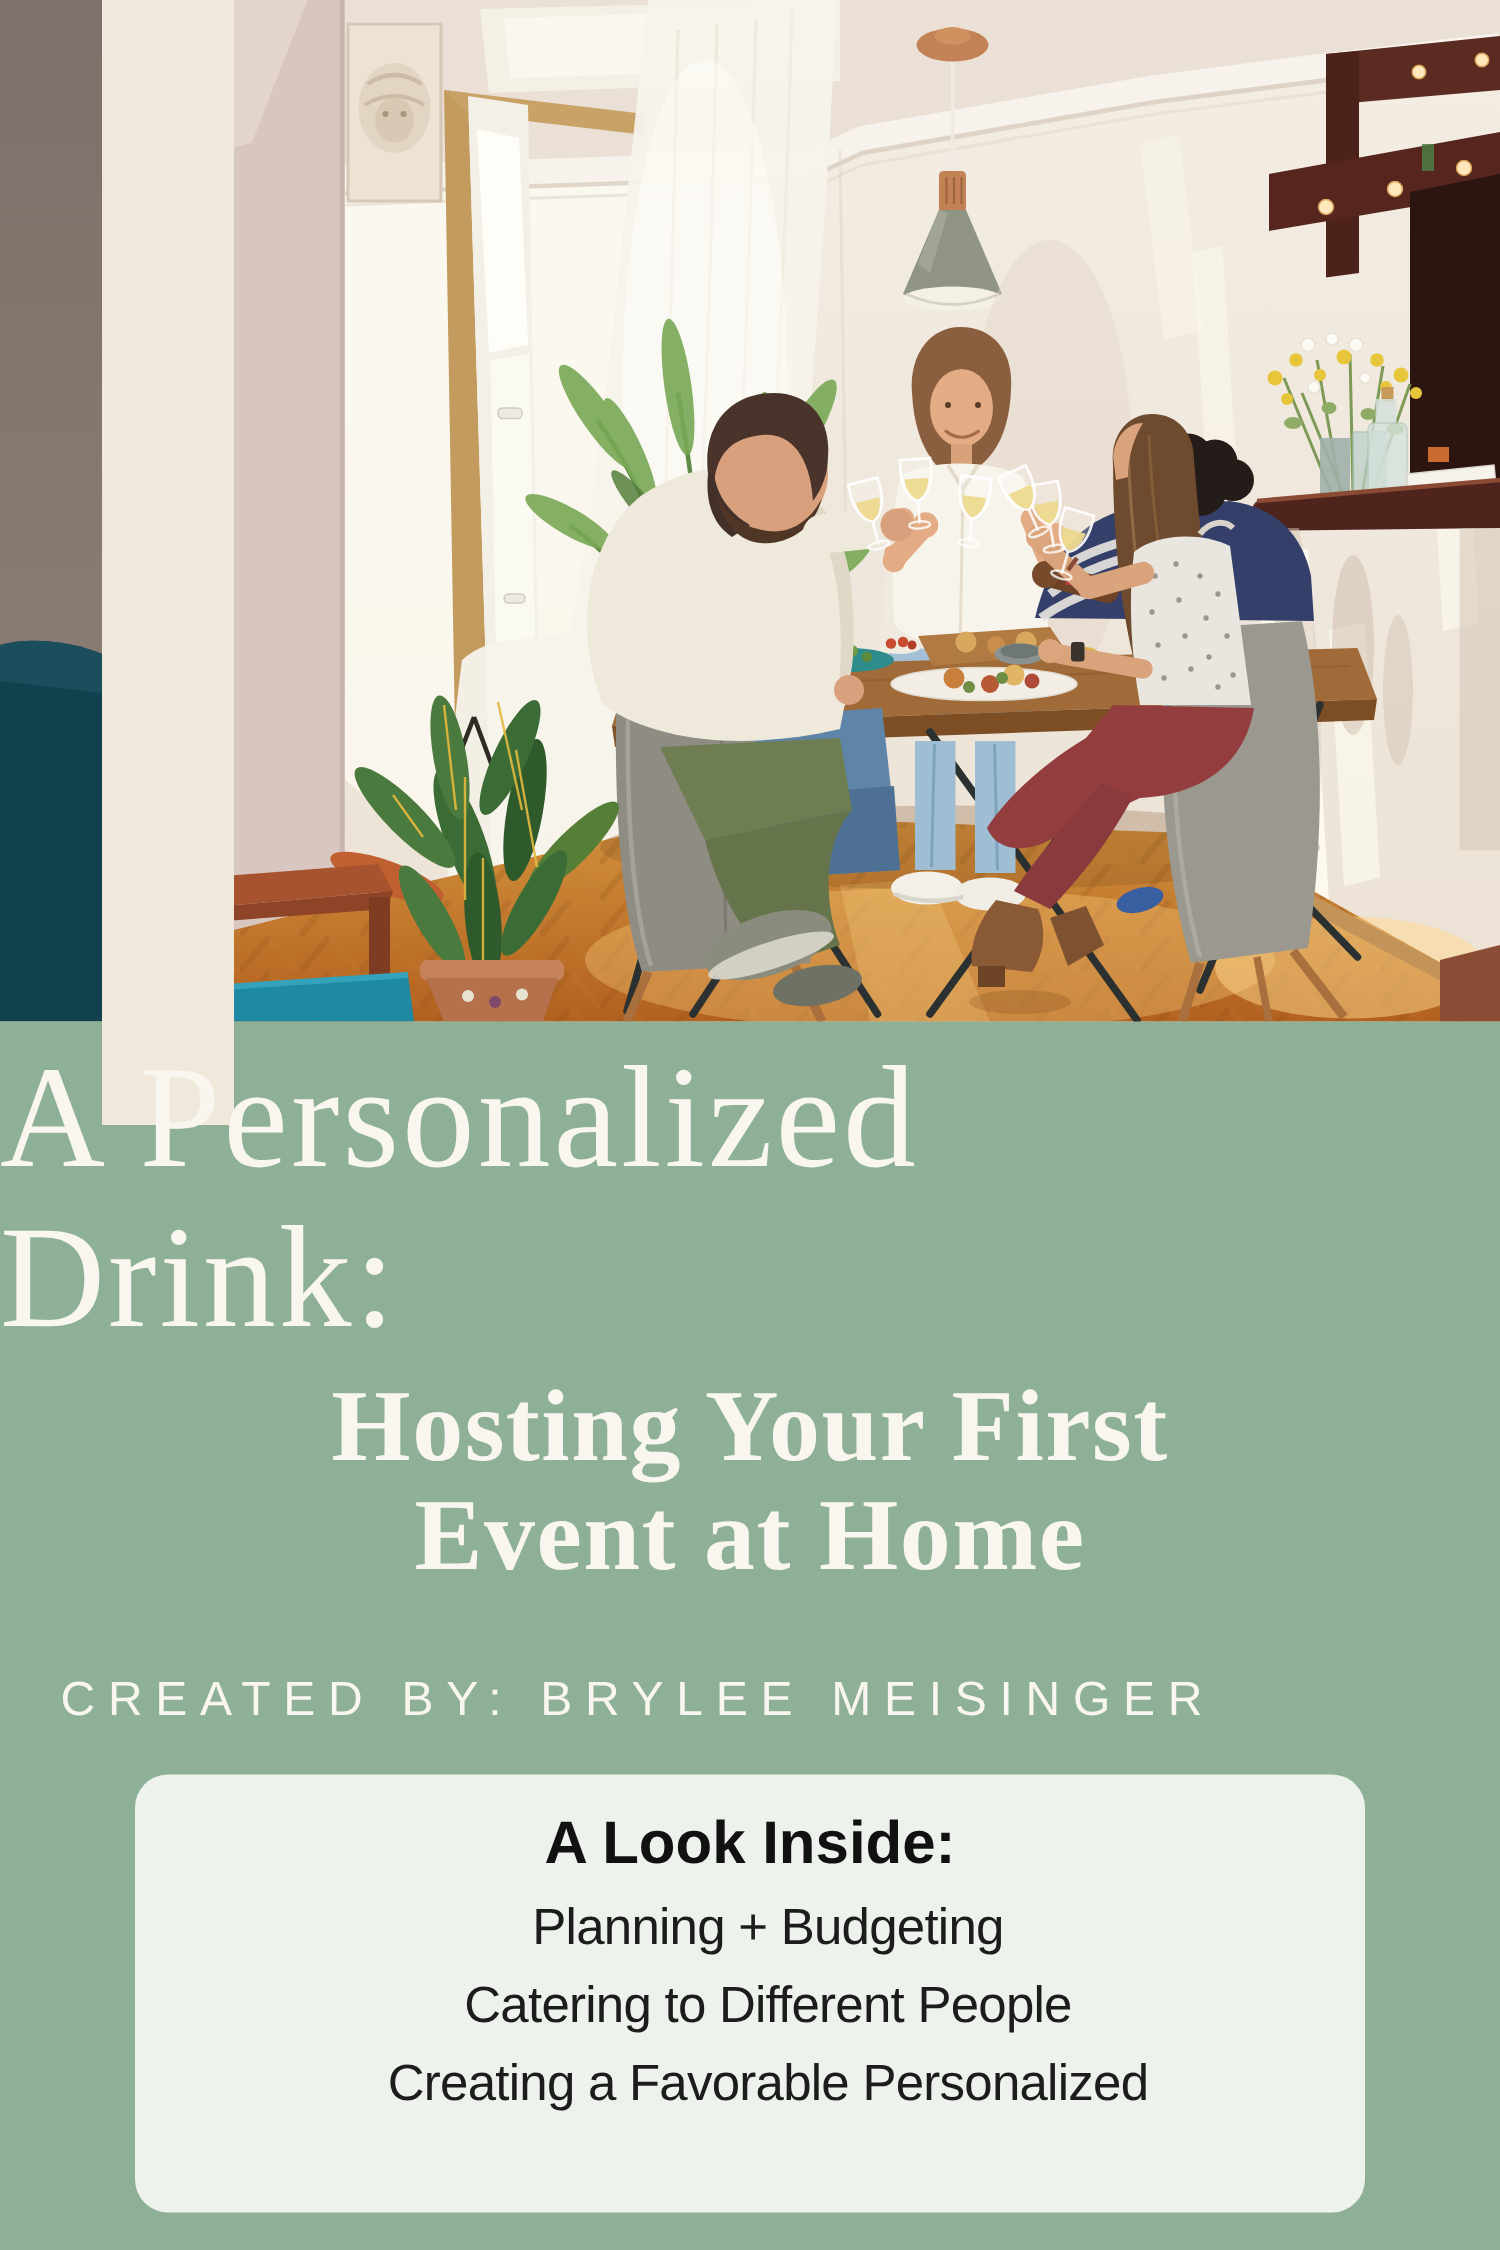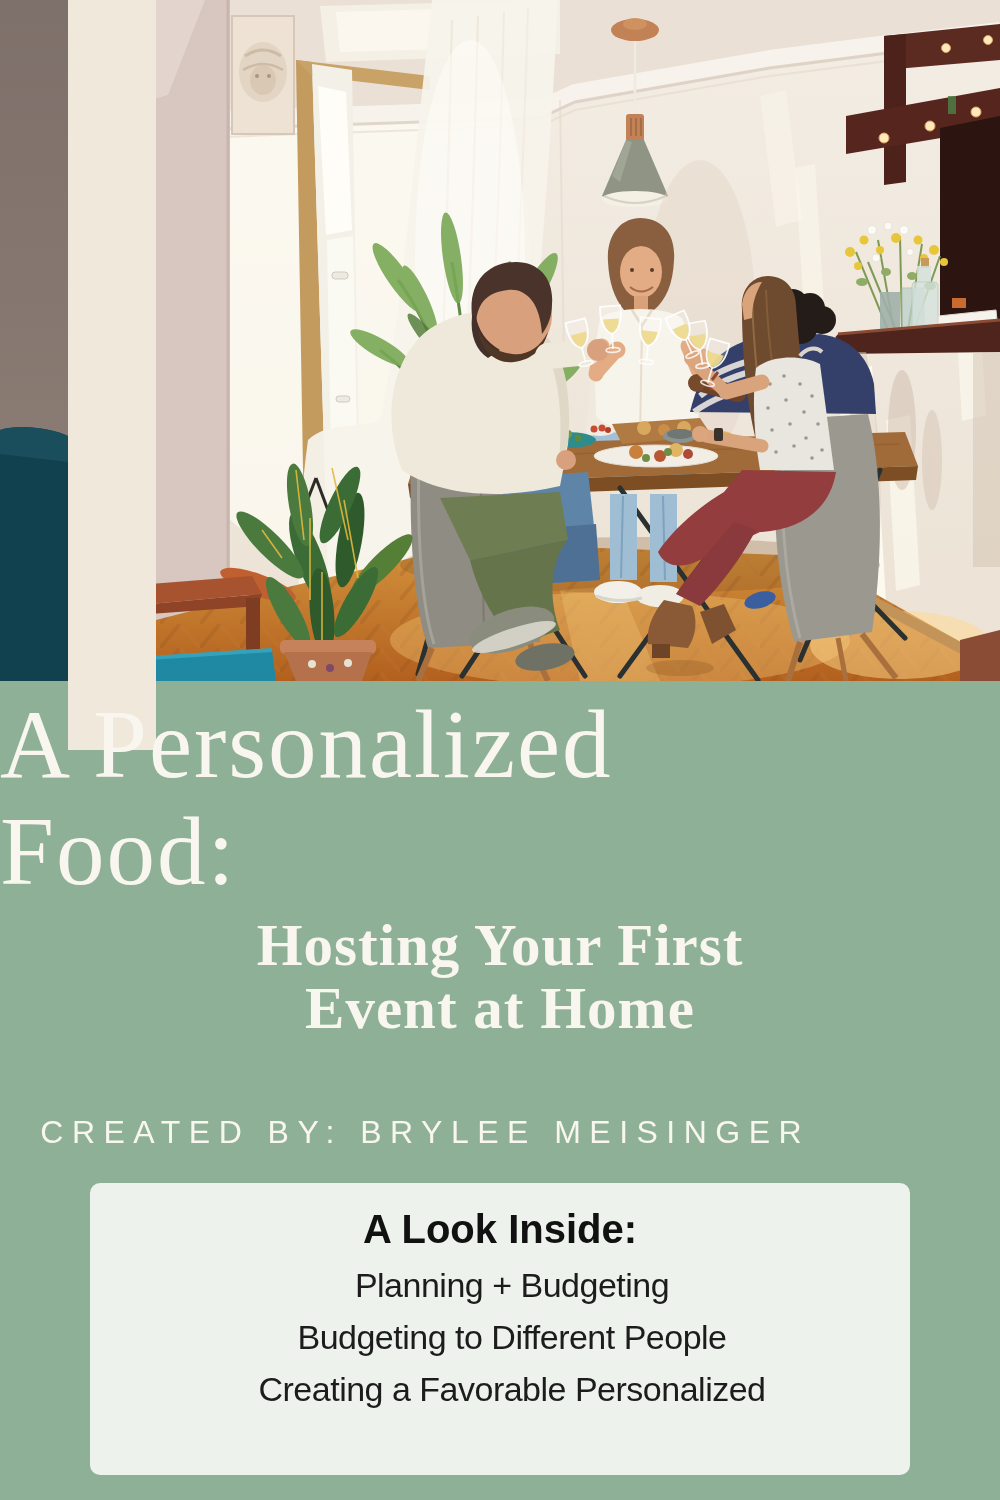--- a/index.html
+++ b/index.html
@@ -22,31 +22,31 @@
   .title-script{
     position:absolute;left:0;top:692px;width:1000px;z-index:3;
     color:var(--title-color);
     font-family:"Liberation Serif", serif;font-weight:400;
     font-size:97px;line-height:1.10;letter-spacing:2px;
   }
   .title-serif{
     position:absolute;left:0;top:914px;width:1000px;z-index:3;
     text-align:center;color:var(--title-color);
     font-family:"Liberation Serif", serif;font-weight:700;
-    font-size:59px;line-height:1.07;letter-spacing:1px;
+    font-size:68px;line-height:1.07;letter-spacing:1px;
   }
   .byline{
     position:absolute;left:0;top:1114px;width:842px;z-index:3;
     text-align:center;color:var(--title-color);
     font-size:32px;font-weight:400;letter-spacing:0.265em;
     text-indent:0.265em; 
   }
   .info-card{
     position:absolute;left:90px;top:1183px;width:820px;height:292px;z-index:3;
-    background:var(--card-bg);border-radius:10px;
+    background:var(--card-bg);border-radius:22px;
     box-sizing:border-box;padding-top:22px;
     text-align:center;color:var(--card-text);
   }
   .info-card .card-heading{
     font-size:40px;font-weight:700;line-height:48px;color:#111;
     margin-bottom:6px;letter-spacing:0px;
   }
   .info-card .card-item{
     font-size:34px;font-weight:400;line-height:52px;letter-spacing:-0.5px;
     color:var(--card-text);
@@ -472,28 +472,28 @@
       </g>
     </svg>
   </div>
 
   <div class="green-section"></div>
 
   <div class="cream-bar"></div>
 
   <div class="title-script">
     <div>A Personalized</div>
-    <div>Food:</div>
+    <div>Drink:</div>
   </div>
   <div class="title-serif">
     <div>Hosting Your First</div>
     <div>Event at Home</div>
   </div>
   <div class="byline">CREATED BY: BRYLEE MEISINGER</div>
 
   <div class="info-card">
     <div class="card-heading">A Look Inside:</div>
     <div class="card-item">Planning + Budgeting</div>
-    <div class="card-item">Budgeting to Different People</div>
+    <div class="card-item">Catering to Different People</div>
     <div class="card-item">Creating a Favorable Personalized</div>
   </div>
 
 </div>
 
 </body></html>

